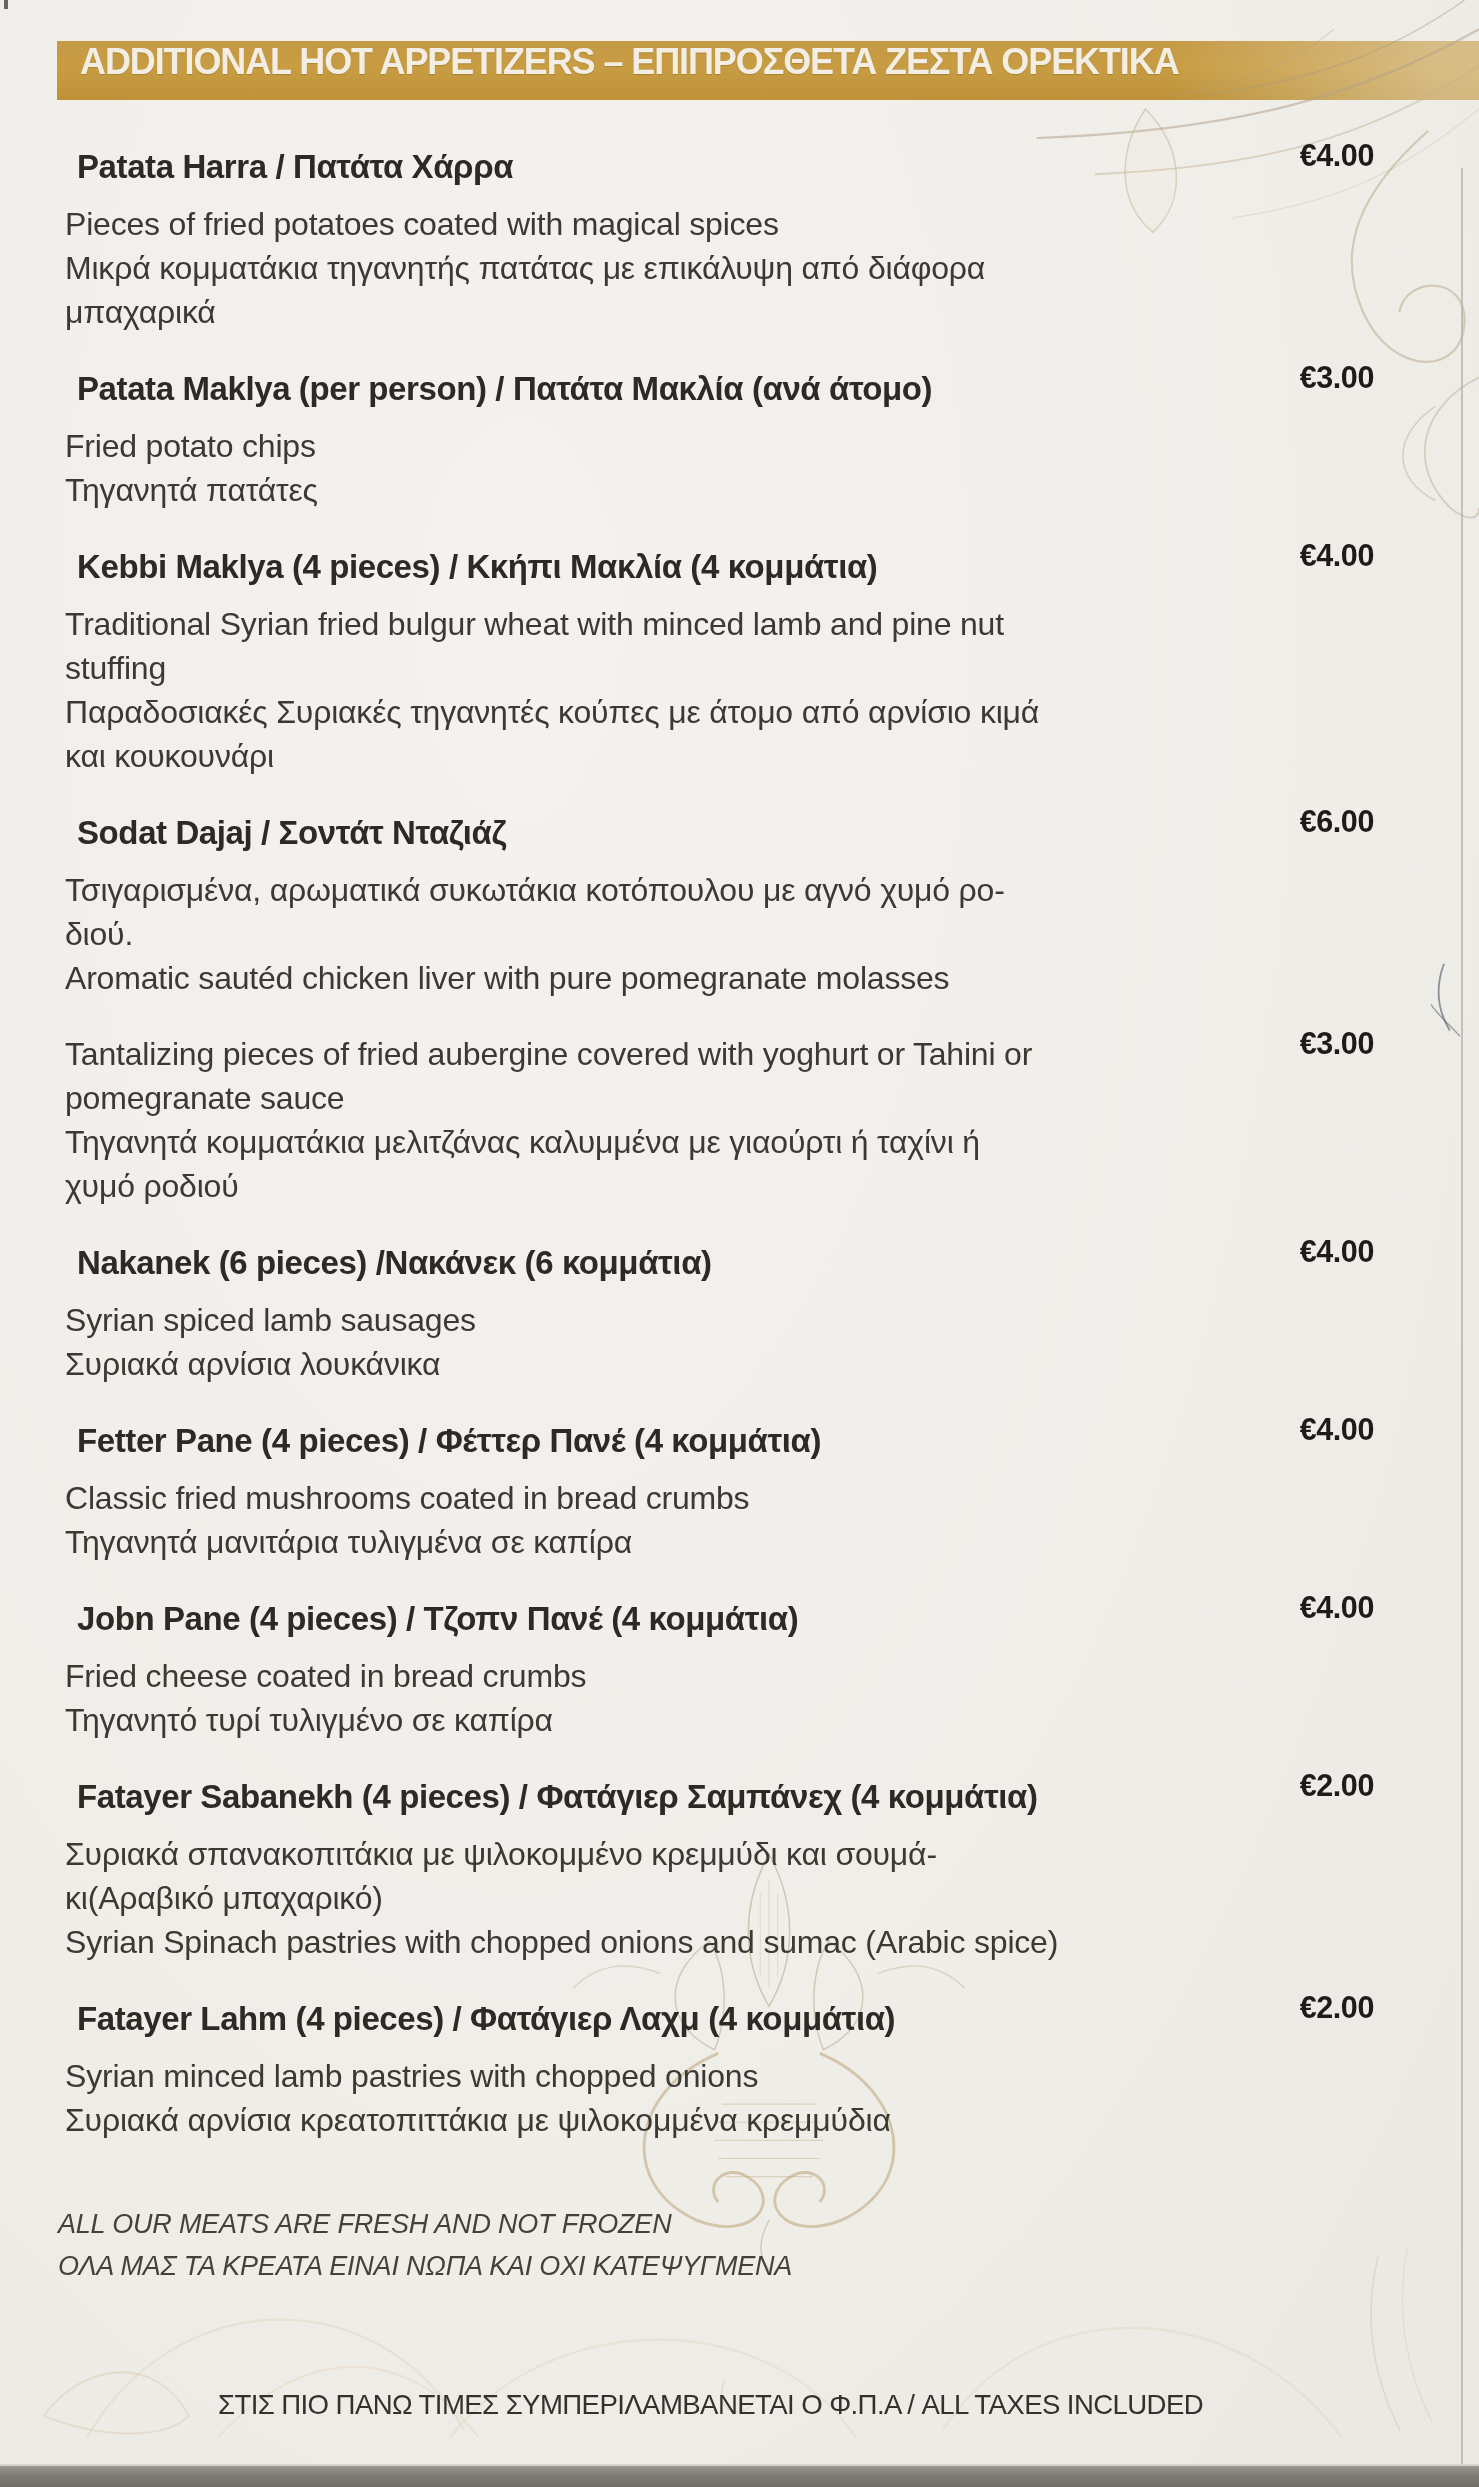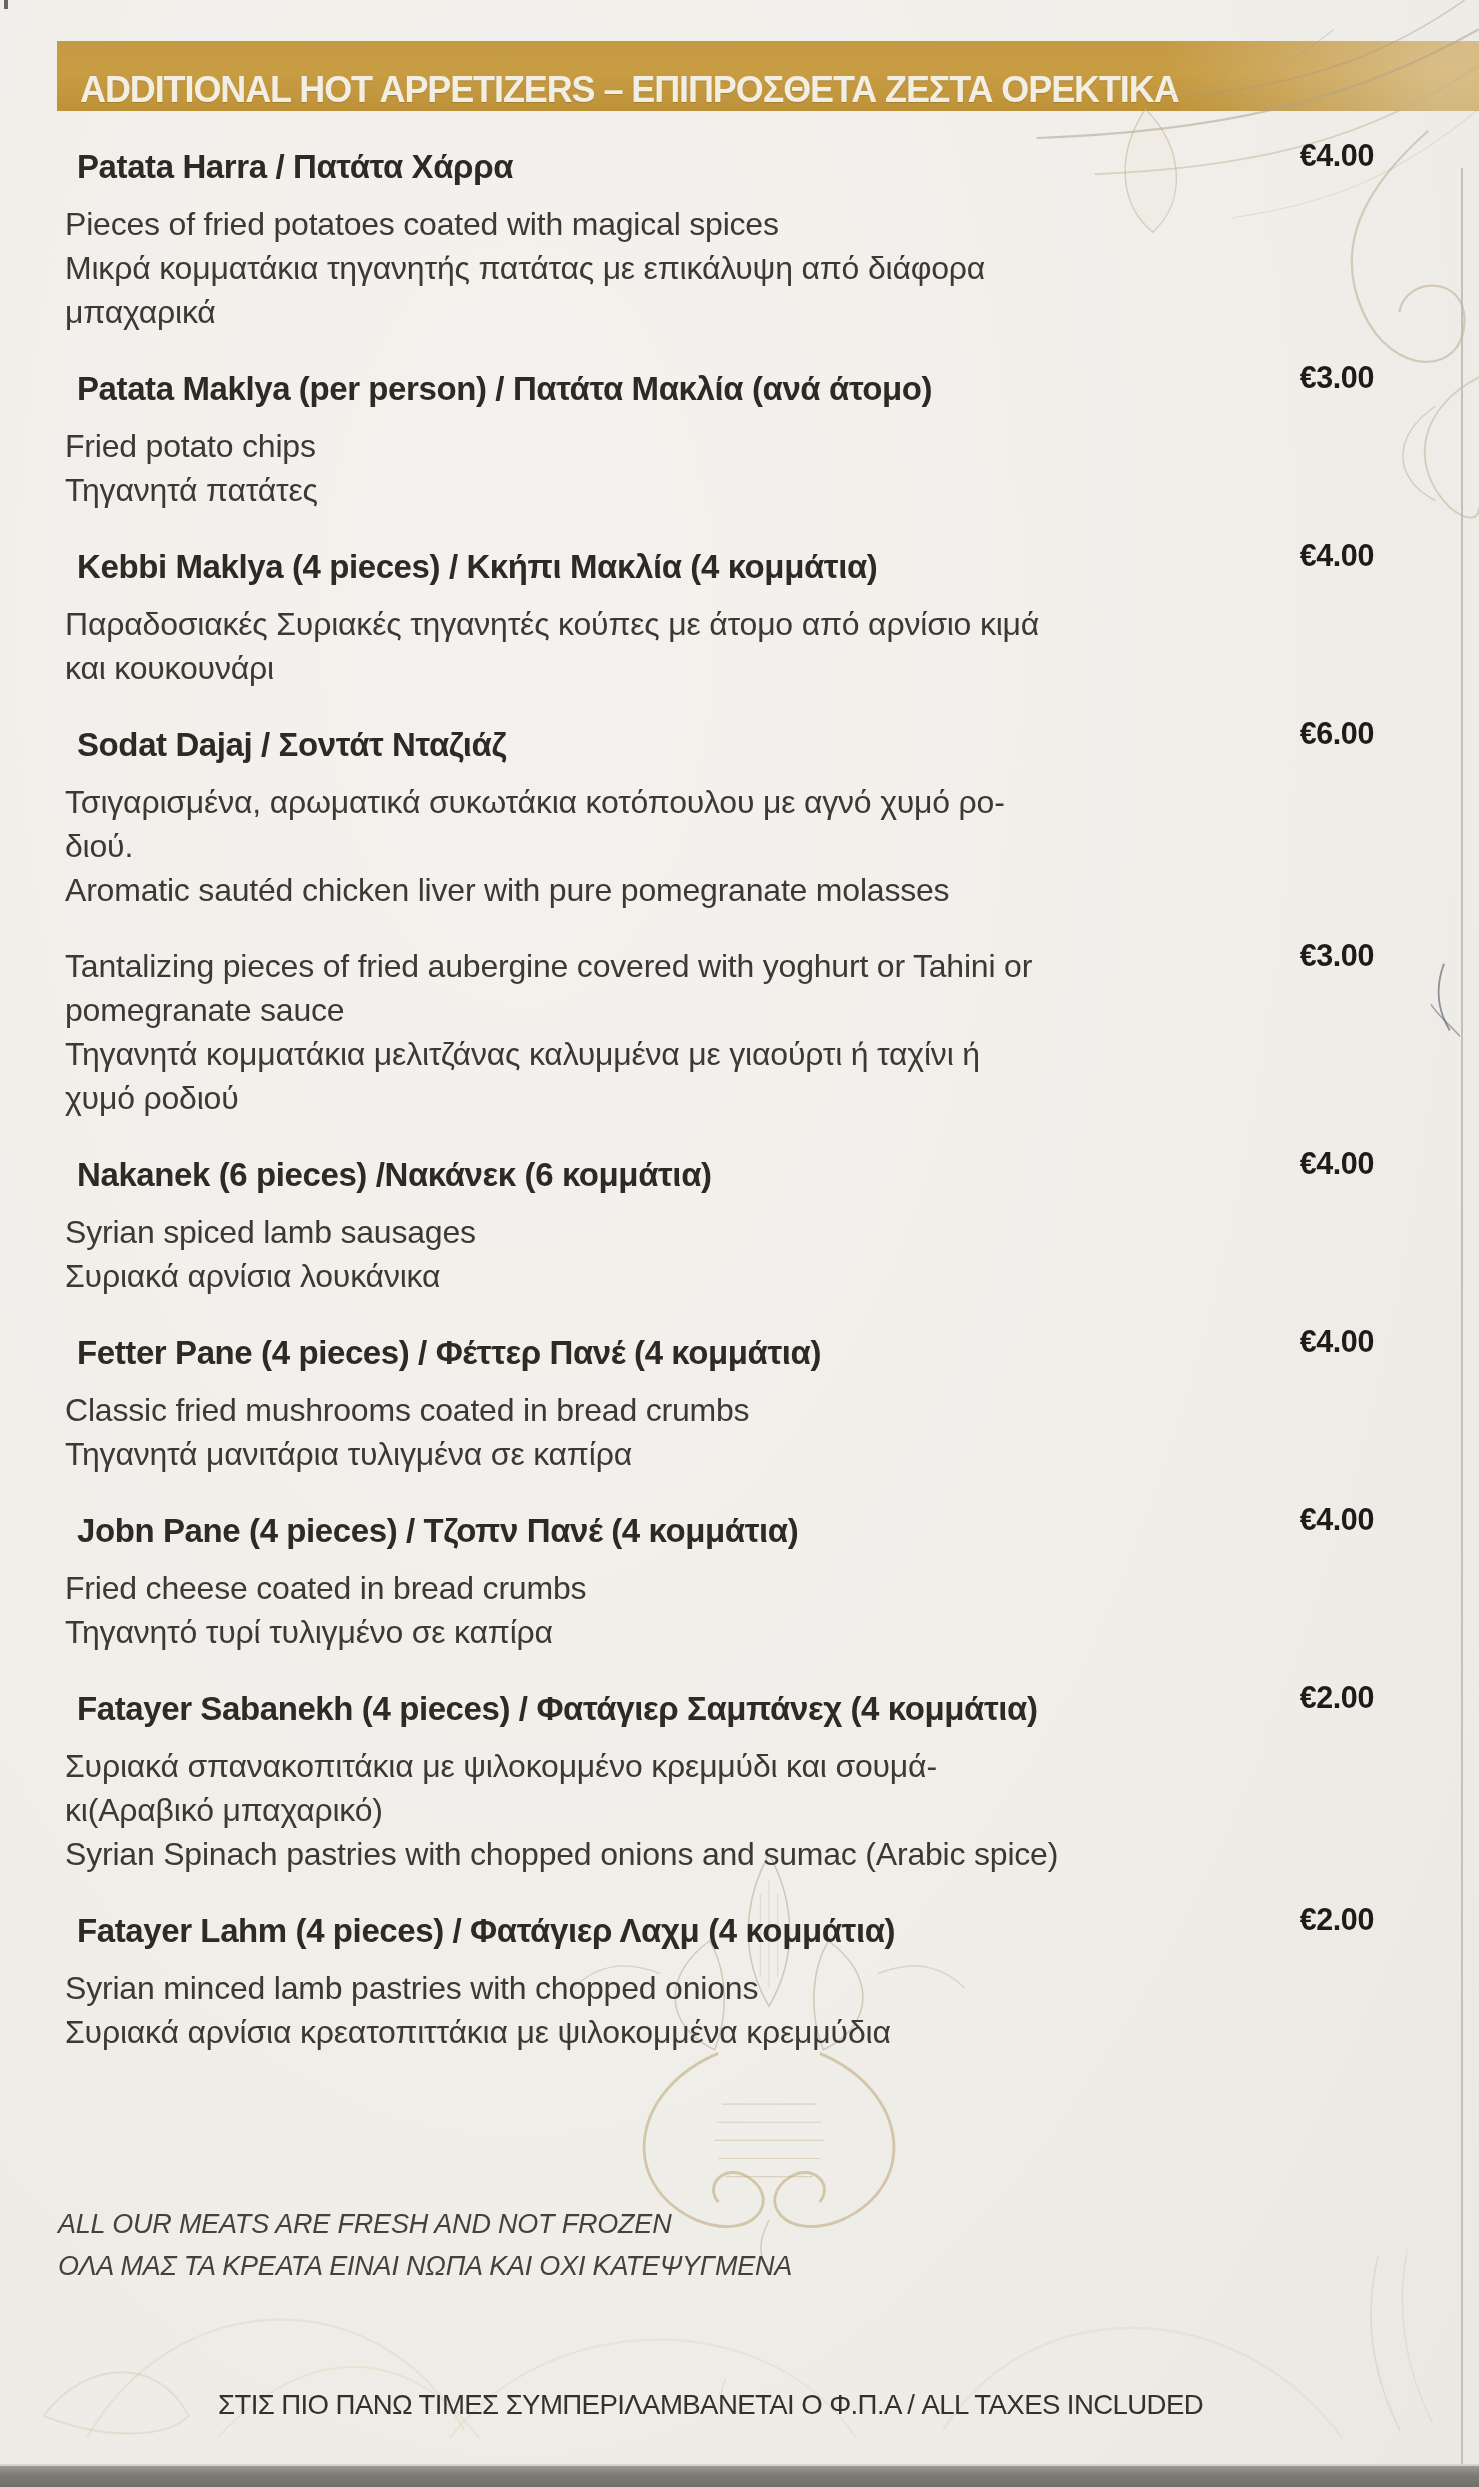--- a/index.html
+++ b/index.html
@@ -5,23 +5,23 @@
   html,body{margin:0;padding:0;}
   body{
     width:1479px;height:2487px;position:relative;overflow:hidden;
     background:radial-gradient(ellipse at 35% 25%, #f4f2ee 0%, var(--page-bg,#f0eee9) 55%, #eae8e3 100%);
     font-family:"Liberation Sans","DejaVu Sans",sans-serif;
     -webkit-font-smoothing:antialiased;
   }
   .layer{position:absolute;}
   
   .header-bar{
-    left:57px;top:41px;right:0;height:70px;z-index:1;
+    left:57px;top:41px;right:0;height:59px;z-index:1;
     background:linear-gradient(180deg,#c59a45 0%, var(--header-bar,#c89c42) 45%, #bd9238 100%);
-    display:flex;align-items:flex-end;
+    display:flex;align-items:flex-start;
   }
   .header-bar::after{
     content:"";position:absolute;inset:0;
     background:linear-gradient(90deg, rgba(241,238,232,0) 78%, rgba(241,238,232,.40) 97%);
     pointer-events:none;
   }
   .header-title{
     color:var(--header-text,#f2eee3);
     font-size:36px;font-weight:bold;letter-spacing:-1.1px;
     padding-left:23px;white-space:nowrap;
@@ -126,20 +126,22 @@
 
   <article class="menu-item">
     <h3 class="item-name">Patata Maklya (per person) / Πατάτα Μακλία (ανά άτομο)</h3>
     <p class="item-desc">Fried potato chips</p>
     <p class="item-desc">Τηγανητά πατάτες</p>
     <span class="item-price">€3.00</span>
   </article>
 
   <article class="menu-item">
     <h3 class="item-name">Kebbi Maklya (4 pieces) / Κκήπι Μακλία (4 κομμάτια)</h3>
+    <p class="item-desc">Traditional Syrian fried bulgur wheat  with minced lamb and pine nut
+stuffing</p>
     <p class="item-desc">Παραδοσιακές Συριακές τηγανητές κούπες με άτομο από αρνίσιο κιμά
 και κουκουνάρι</p>
     <span class="item-price">€4.00</span>
   </article>
 
   <article class="menu-item">
     <h3 class="item-name">Sodat Dajaj / Σοντάτ Νταζιάζ</h3>
     <p class="item-desc">Τσιγαρισμένα, αρωματικά συκωτάκια κοτόπουλου με αγνό χυμό ρο-
 διού.</p>
     <p class="item-desc">Aromatic sautéd chicken liver with pure pomegranate molasses</p>

